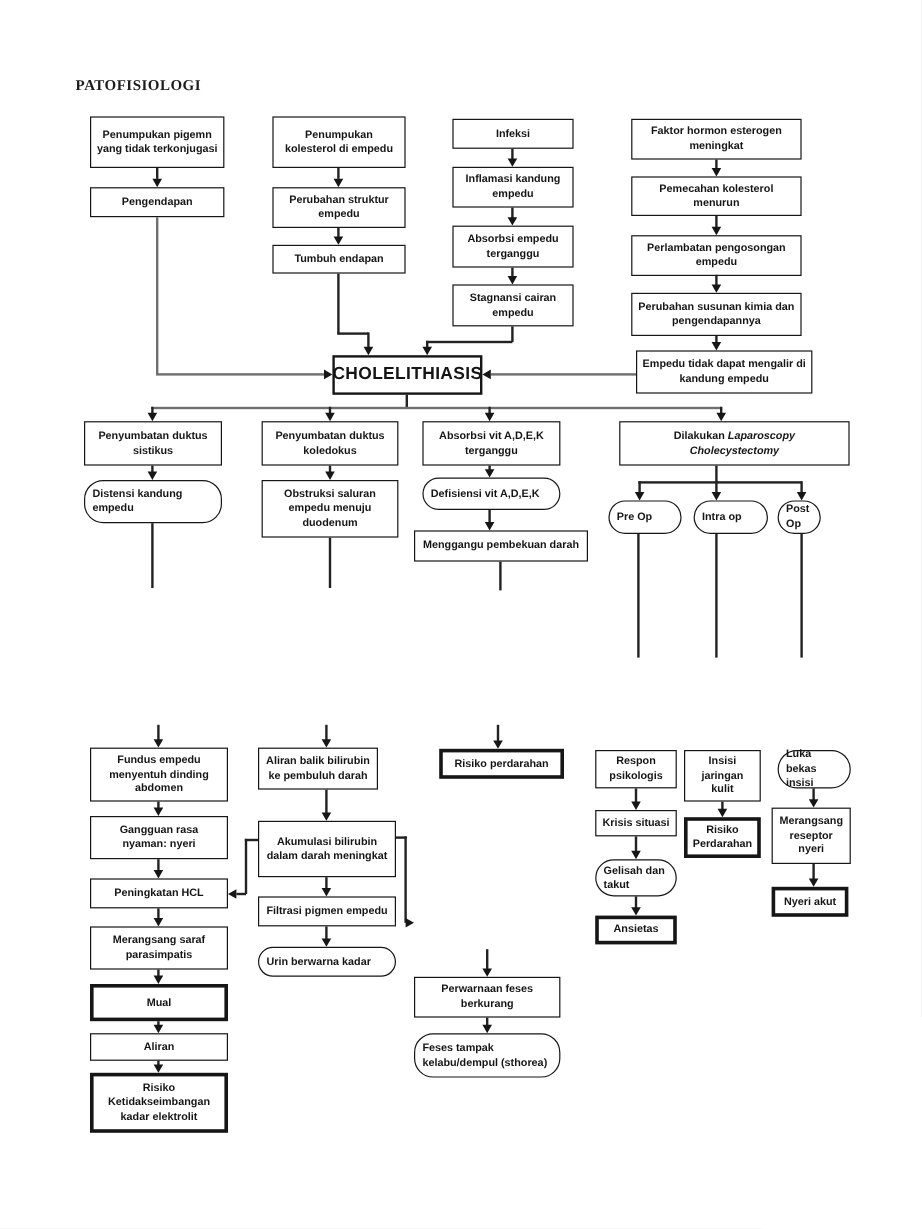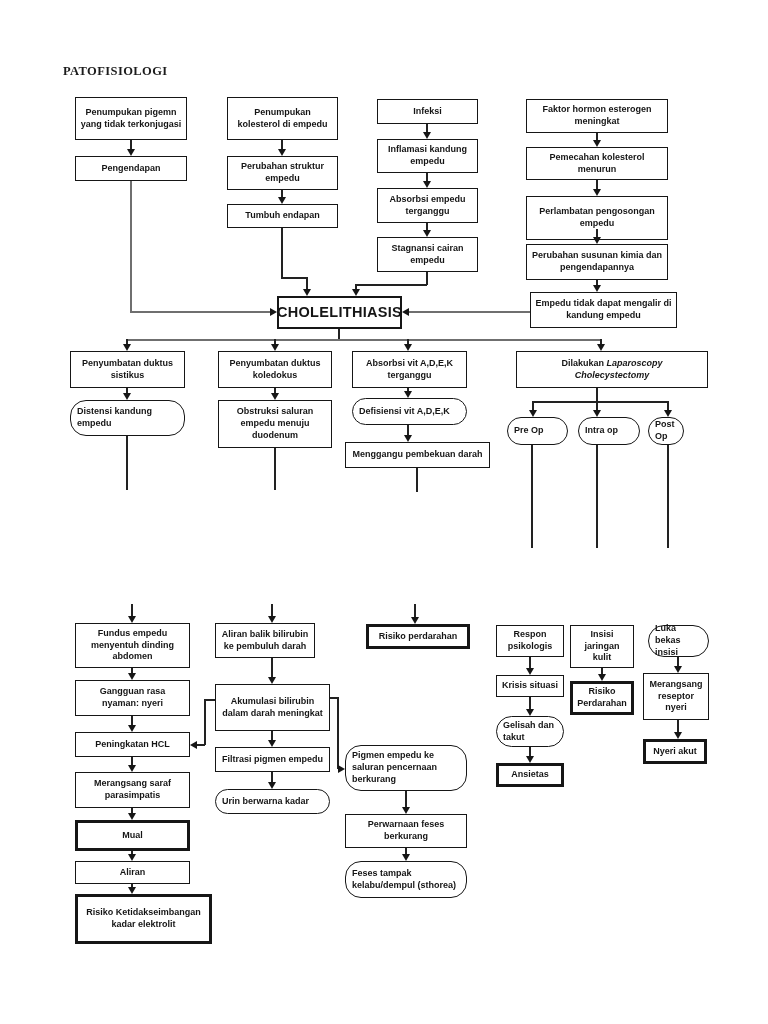--- a/index.html
+++ b/index.html
@@ -37,21 +37,21 @@
   <div class="box" style="left:227px;top:156px;width:111px;height:34px">Perubahan struktur empedu</div>
   <div class="box" style="left:227px;top:204px;width:111px;height:24px">Tumbuh endapan</div>
 
   <div class="box" style="left:377px;top:99px;width:101px;height:25px">Infeksi</div>
   <div class="box" style="left:377px;top:139px;width:101px;height:34px">Inflamasi kandung empedu</div>
   <div class="box" style="left:377px;top:188px;width:101px;height:35px">Absorbsi empedu terganggu</div>
   <div class="box" style="left:377px;top:237px;width:101px;height:35px">Stagnansi cairan empedu</div>
 
   <div class="box" style="left:526px;top:99px;width:142px;height:34px">Faktor hormon esterogen meningkat</div>
   <div class="box" style="left:526px;top:147px;width:142px;height:33px">Pemecahan kolesterol menurun</div>
-  <div class="box" style="left:526px;top:196px;width:142px;height:44px">Perlambatan pengosongan empedu</div>
+  <div class="box" style="left:526px;top:196px;width:142px;height:34px">Perlambatan pengosongan empedu</div>
   <div class="box" style="left:526px;top:244px;width:142px;height:36px">Perubahan susunan kimia dan pengendapannya</div>
 
   <div class="box" style="left:530px;top:292px;width:147px;height:36px">Empedu tidak dapat mengalir di kandung empedu</div>
   <div class="box center-node" style="left:277px;top:296px;width:125px;height:33px">CHOLELITHIASIS</div>
 
   <div class="box" style="left:70px;top:351px;width:115px;height:37px">Penyumbatan duktus sistikus</div>
   <div class="box" style="left:218px;top:351px;width:114px;height:37px">Penyumbatan duktus koledokus</div>
   <div class="box" style="left:352px;top:351px;width:115px;height:37px">Absorbsi vit A,D,E,K terganggu</div>
   <div class="box" style="left:516px;top:351px;width:192px;height:37px">
     <span><span>Dilakukan</span>&nbsp;<span class="it">Laparoscopy</span><br><span class="it">Cholecystectomy</span></span>
@@ -65,29 +65,28 @@
   <div class="box left" style="left:507px;top:417px;width:61px;height:28px">Pre Op</div>
   <div class="box left" style="left:578px;top:417px;width:62px;height:28px">Intra op</div>
   <div class="box left" style="left:648px;top:417px;width:36px;height:28px">Post Op</div>
 
   <div class="box" style="left:75px;top:623px;width:115px;height:45px">Fundus empedu menyentuh dinding abdomen</div>
   <div class="box" style="left:75px;top:680px;width:115px;height:36px">Gangguan rasa nyaman: nyeri</div>
   <div class="box" style="left:75px;top:732px;width:115px;height:25px">Peningkatan HCL</div>
   <div class="box" style="left:75px;top:772px;width:115px;height:36px">Merangsang saraf parasimpatis</div>
   <div class="box bold" style="left:75px;top:820px;width:115px;height:31px">Mual</div>
   <div class="box" style="left:75px;top:861px;width:115px;height:23px">Aliran</div>
-  <div class="box bold" style="left:75px;top:894px;width:137px;height:50px">Risiko Ketidakseimbangan kadar elektrolit</div>
+  <div class="box bold" style="left:75px;top:894px;width:115px;height:50px">Risiko Ketidakseimbangan kadar elektrolit</div>
 
   <div class="box" style="left:215px;top:623px;width:100px;height:35px">Aliran balik bilirubin ke pembuluh darah</div>
   <div class="box" style="left:215px;top:684px;width:115px;height:47px">Akumulasi bilirubin dalam darah meningkat</div>
   <div class="box" style="left:215px;top:747px;width:115px;height:25px">Filtrasi pigmen empedu</div>
   <div class="box left" style="left:215px;top:789px;width:115px;height:25px">Urin berwarna kadar</div>
 
   <div class="box bold" style="left:366px;top:624px;width:104px;height:25px">Risiko perdarahan</div>
-  <div class="box left" style="left:345px;top:745px;width:122px;height:46px">Pigmen empedu ke saluran pencernaan berkurang</div>
   <div class="box" style="left:345px;top:814px;width:122px;height:34px">Perwarnaan feses berkurang</div>
   <div class="box left" style="left:345px;top:861px;width:122px;height:37px">Feses tampak kelabu/dempul (sthorea)</div>
 
   <div class="box" style="left:496px;top:625px;width:68px;height:32px">Respon psikologis</div>
   <div class="box" style="left:496px;top:675px;width:68px;height:22px">Krisis situasi</div>
   <div class="box left" style="left:496px;top:716px;width:68px;height:31px">Gelisah dan takut</div>
   <div class="box bold" style="left:496px;top:763px;width:68px;height:24px">Ansietas</div>
 
   <div class="box" style="left:570px;top:625px;width:64px;height:43px">Insisi jaringan kulit</div>
   <div class="box bold" style="left:570px;top:681px;width:64px;height:34px">Risiko Perdarahan</div>

